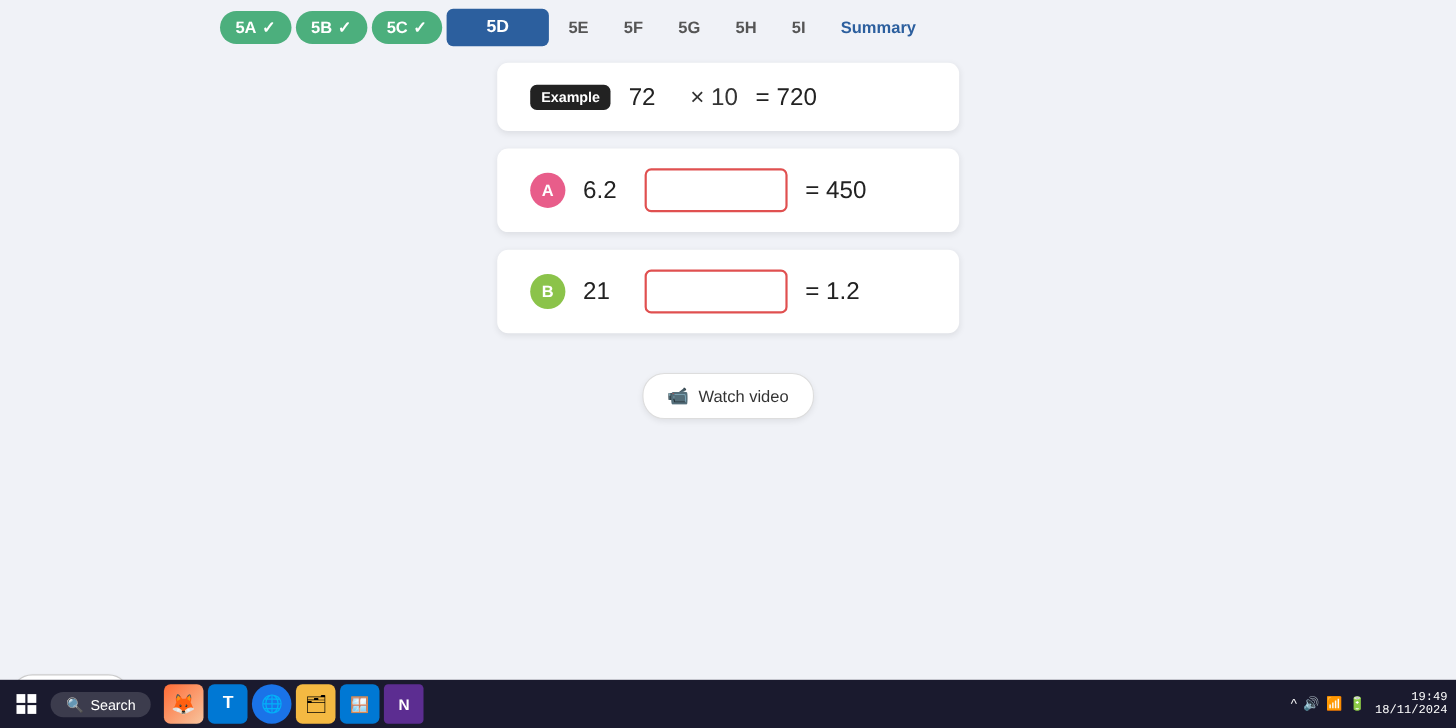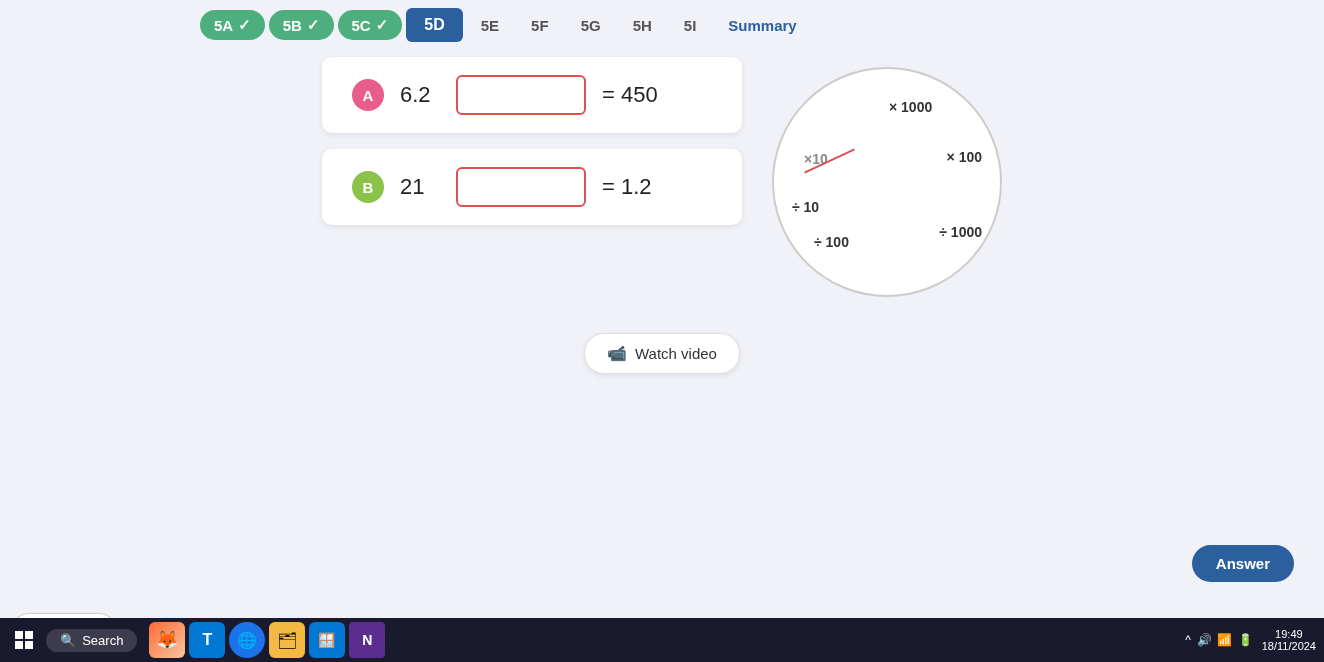--- a/index.html
+++ b/index.html
@@ -45,21 +45,21 @@
       background: #4caf7d;
       color: white;
       border-radius: 20px;
       padding: 6px 14px;
     }
 
     .tab-active {
       background: #2c5f9e;
       color: white;
       border-radius: 6px;
-      padding: 8px 18px;
+      padding: 8px 36px;
       font-size: 16px;
     }
 
     .tab-inactive {
       background: transparent;
       color: #555;
       padding: 8px 14px;
       font-size: 15px;
     }
 
@@ -331,23 +331,24 @@
       display: flex;
       align-items: center;
       gap: 8px;
       color: white;
       font-size: 11px;
     }
 
     .time-display {
       display: flex;
       flex-direction: column;
-      align-items: center;
+      align-items: flex-end;
       font-size: 11px;
       color: white;
+      font-family: Liberation Mono, monospace;
     }
 
     
     .sys-tray {
       display: flex;
       align-items: center;
       gap: 6px;
       color: white;
       font-size: 12px;
     }
@@ -390,20 +391,26 @@
     </div>
     <div class="tab tab-summary">
       <span>Summary</span>
     </div>
   </div>
 
 
   <div class="problem-area">
     <div class="problems-column">
 
+      <div class="problem-box">
+        <span class="example-badge">Example</span>
+        <span class="problem-number">72</span>
+        <span class="problem-operator">× 10</span>
+        <span class="problem-result">= 720</span>
+      </div>
 
       <div class="problem-box">
         <div class="circle-badge-a">
           <span>A</span>
         </div>
         <span class="problem-number">6.2</span>
         <input class="problem-input" type="text" placeholder="" style="">
         <span class="problem-result">= 450</span>
       </div>
 
@@ -411,60 +418,30 @@
         <div class="circle-badge-b">
           <span>B</span>
         </div>
         <span class="problem-number">21</span>
         <input class="problem-input" type="text" placeholder="" style="">
         <span class="problem-result">= 1.2</span>
       </div>
 
     </div>
 
-    <div class="options-circle">
-
-      <div class="circle-option" style="top: 30px; left: 115px;">
-        <span>× 1000</span>
-      </div>
-
-      <div class="crossed-x10">
-        <span>×10</span>
-      </div>
-      <div class="cross-line"></div>
-
-      <div class="circle-option" style="top: 80px; right: 18px;">
-        <span>× 100</span>
-      </div>
-
-      <div class="circle-option" style="top: 130px; left: 18px;">
-        <span>÷ 10</span>
-      </div>
-
-      <div class="circle-option" style="top: 155px; right: 18px;">
-        <span>÷ 1000</span>
-      </div>
-
-      <div class="circle-option" style="top: 165px; left: 40px;">
-        <span>÷ 100</span>
-      </div>
-    </div>
 
   </div>
 
   <div style="display:flex; justify-content:center; margin-top:16px;">
     <button class="watch-video-btn">
       <span style="font-size:16px;">📹</span>
       <span>Watch video</span>
     </button>
   </div>
 
-  <button class="answer-btn">
-    <span>Answer</span>
-  </button>
 
   <button class="previous-btn">
     <span>Previous</span>
   </button>
 
   <div class="taskbar">
 
     <div class="taskbar-start">
       <div class="windows-logo">
         <div></div>

